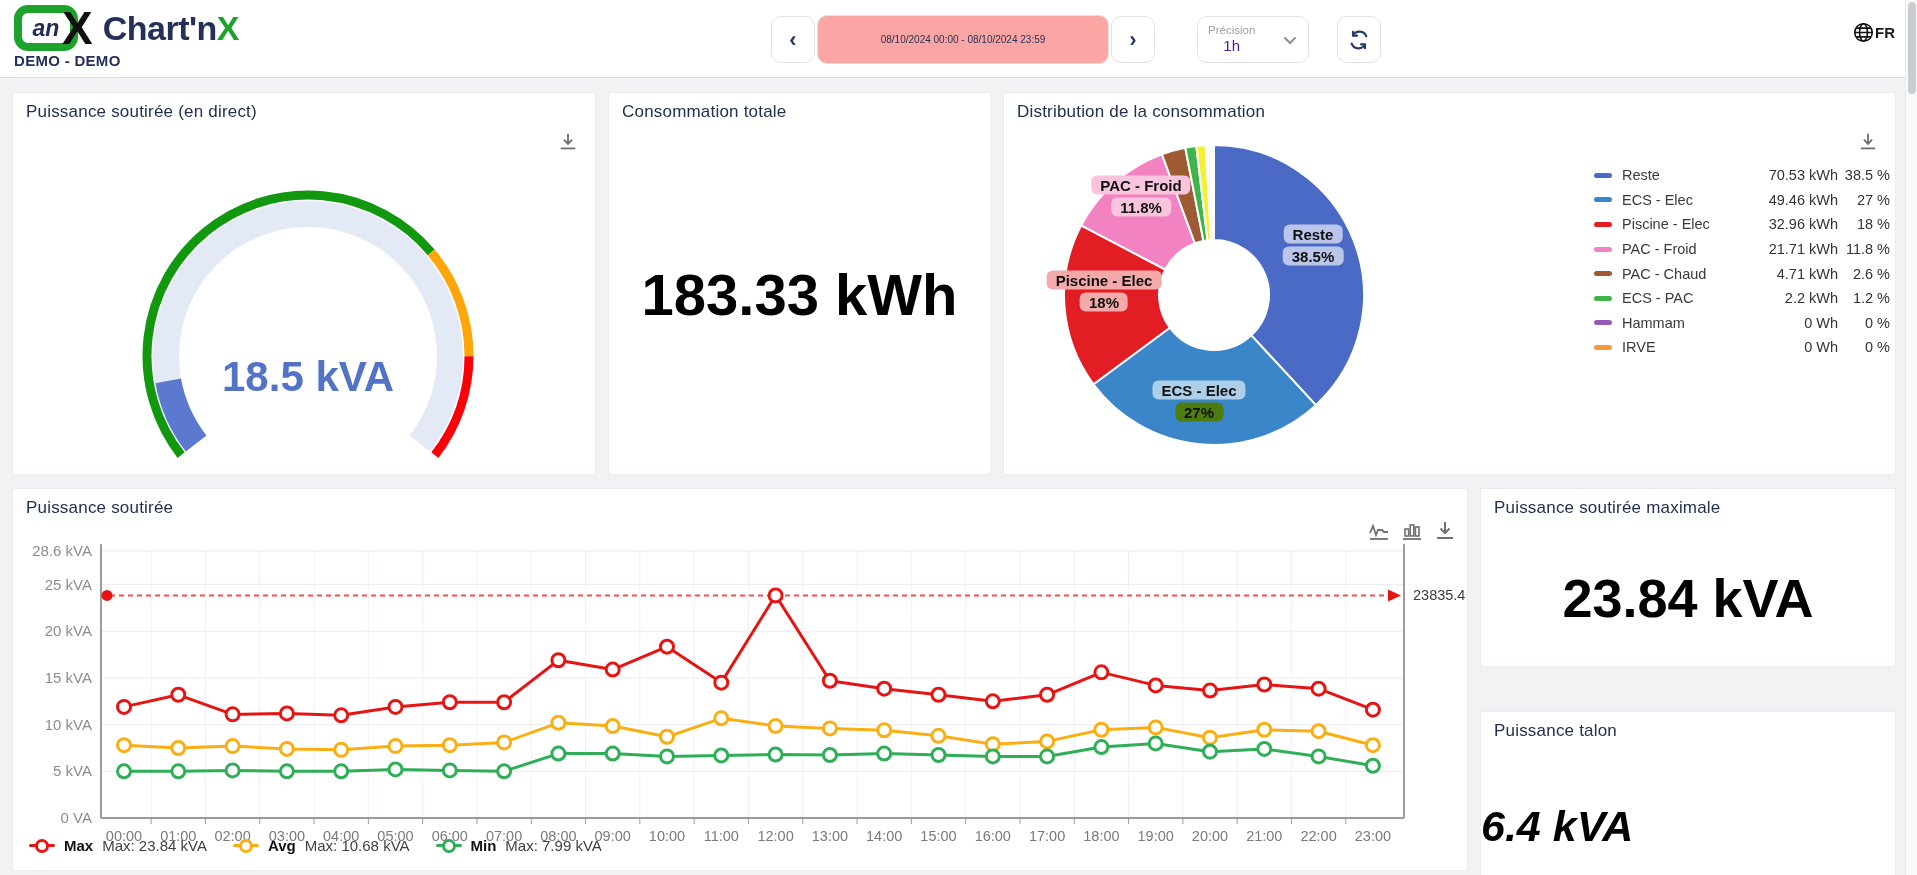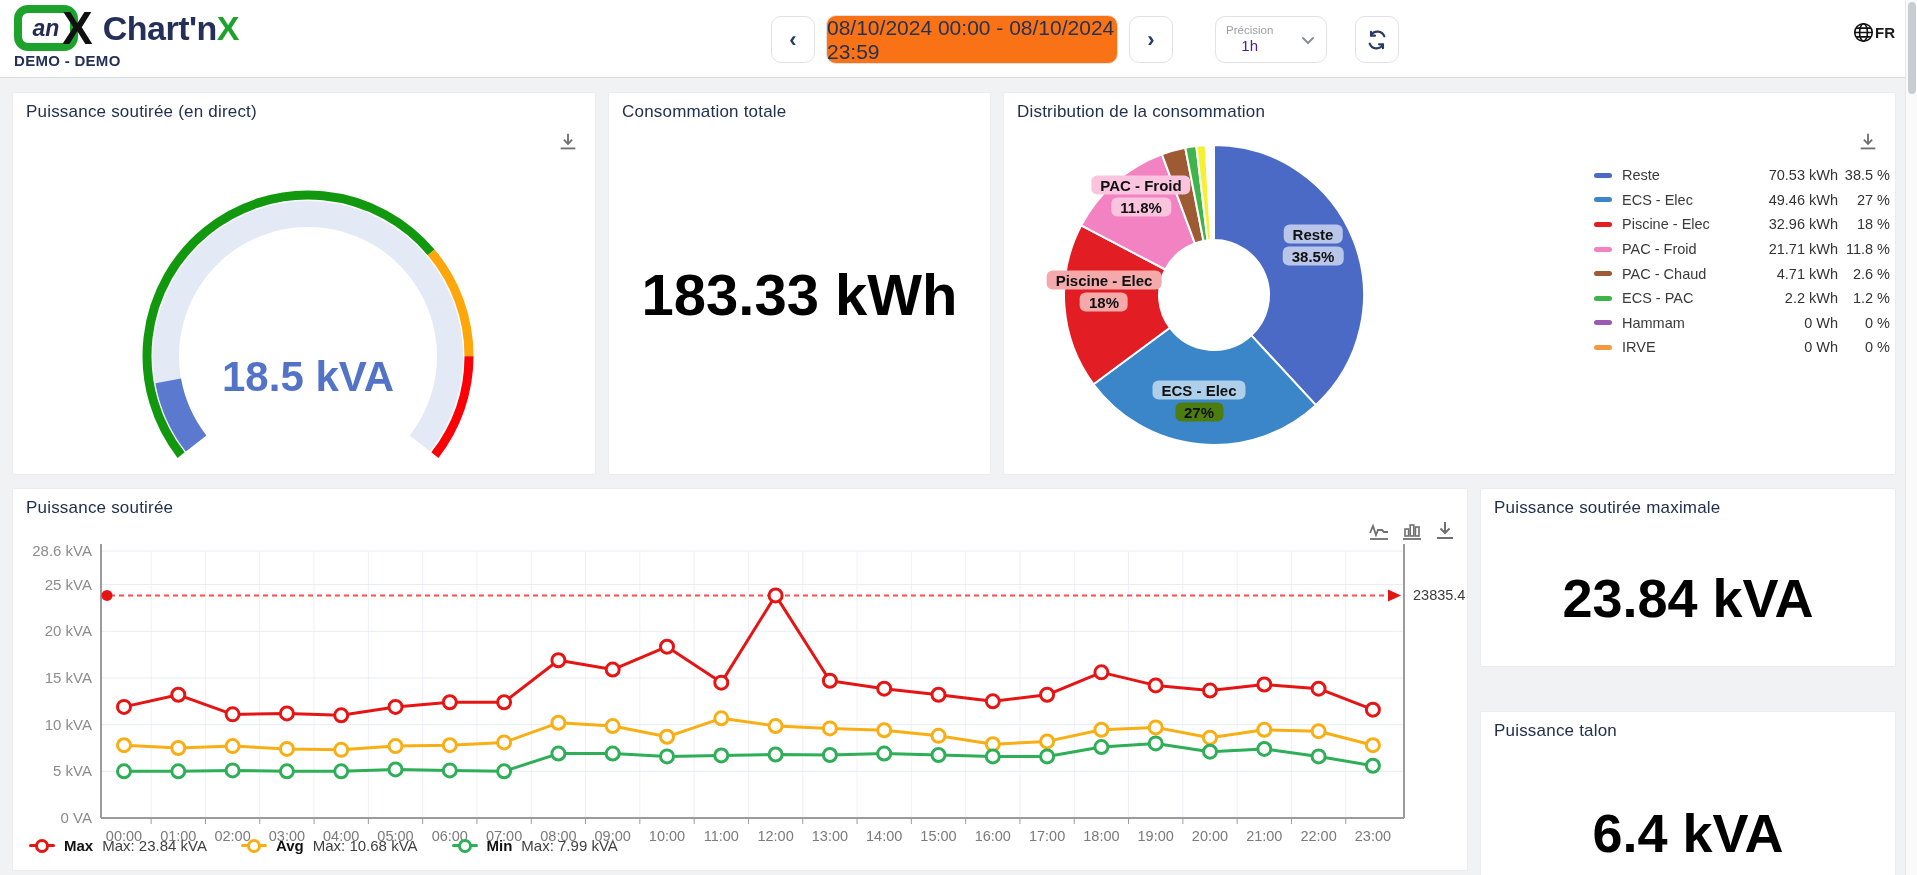--- a/index.html
+++ b/index.html
@@ -17,23 +17,23 @@
   .logo-x1{font-weight:900;font-size:46px;color:#101010;margin-left:-16px;line-height:40px;}
   .logo-title{font-weight:800;font-size:34px;color:#25305a;margin-left:10px;letter-spacing:-.5px;}
   .logo-title-x{font-weight:800;font-size:34px;color:#1da32c;letter-spacing:-.5px;}
   .demo-sub{margin-top:2px;font-weight:800;font-size:15px;color:#25305a;letter-spacing:.3px;}
 
   .hdr-controls{position:absolute;left:771px;top:16px;height:47px;display:flex;align-items:center;}
   .hbtn{height:47px;background:#fff;border:1px solid #e2e2e2;border-radius:10px;cursor:pointer;
     display:flex;align-items:center;justify-content:center;color:#2a3a66;}
   .hbtn.sq{width:44px;}
   .chev{font-size:22px;font-weight:700;line-height:1;color:#2a3a66;}
-  .date-pill{height:47px;width:290px;margin:0 11px;border:1px solid #e2e2e2;border-radius:10px;
-    background:#f97316;display:flex;align-items:center;justify-content:center;
-    font-size:21px;font-weight:500;color:#273253;cursor:pointer;}
+  .date-pill{height:47px;width:290px;margin:0 2px;border:1px solid #e2e2e2;border-radius:10px;
+    background:#fca5a5;display:flex;align-items:center;justify-content:center;
+    font-size:10px;font-weight:500;color:#273253;cursor:pointer;}
   .precision{height:47px;width:112px;margin-left:42px;border:1px solid #e2e2e2;border-radius:10px;
     background:#fff;display:flex;align-items:center;padding:16px 10px;box-sizing:border-box;cursor:pointer;}
   .precision .txt{display:flex;flex-direction:column;line-height:1.15;}
   .precision .lab{font-size:11.5px;color:#9aa0a6;}
   .precision .val{font-size:15px;color:#4c1d95;font-weight:500;text-align:center;}
   .precision svg{margin-left:auto;}
   .refresh{margin-left:28px;}
   .lang{position:absolute;right:22px;top:22px;display:flex;align-items:center;gap:1px;
     font-size:15px;font-weight:600;color:#1a1a1a;cursor:pointer;}
 
@@ -44,42 +44,42 @@
   #card-total{left:608px;top:92px;width:383px;height:383px;}
   #card-donut{left:1003px;top:92px;width:893px;height:383px;}
   #card-line{left:12px;top:488px;width:1456px;height:383px;}
   #card-max{left:1480px;top:488px;width:416px;height:179px;}
   #card-talon{left:1480px;top:711px;width:416px;height:190px;}
 
   .dl-icon{position:absolute;right:16px;top:38px;width:22px;height:22px;color:#6f6f6f;cursor:pointer;}
   .big-green{color:#000000;font-weight:700;}
   #total-value{position:absolute;left:0;right:0;top:168px;text-align:center;font-size:58px;}
   #max-value{position:absolute;left:0;right:0;top:78px;text-align:center;font-size:54px;}
-  #talon-value{position:absolute;left:0;right:0;top:90px;text-align:center;font-size:54px;}
+  #talon-value{position:absolute;left:0;right:0;top:90px;font-size:43px;font-style:italic;}
 
   #gauge-svg{position:absolute;left:125px;top:93px;}
 
   
   #donut-svg{position:absolute;left:60px;top:52px;}
   .callout{position:absolute;display:flex;flex-direction:column;align-items:center;gap:3px;transform:translate(-50%,-50%);}
   .chip{padding:1px 9px;border-radius:6px;font-size:15px;font-weight:700;color:#101010;white-space:nowrap;}
   #callout-reste{left:309px;top:152px;} #callout-ecs{left:195px;top:308px;}
   #callout-piscine{left:100px;top:198px;} #callout-pacfroid{left:137px;top:103px;}
   #donut-legend{position:absolute;left:590px;top:70px;width:296px;}
   .dlg-row{display:flex;align-items:center;height:24.6px;cursor:pointer;}
   .dlg-marker{width:18px;height:5px;border-radius:2.5px;margin-right:10px;flex:0 0 auto;}
   .dlg-label{font-size:14.5px;color:#3a3a3a;flex:1 1 auto;}
   .dlg-kwh{font-size:14.5px;color:#333;width:88px;text-align:right;}
   .dlg-pct{font-size:14.5px;color:#333;width:52px;text-align:right;}
 
   
   #line-icons{position:absolute;right:10px;top:30px;display:flex;gap:9px;color:#6f6f6f;}
   #line-icons svg{cursor:pointer;}
   #line-svg{position:absolute;left:0;top:0;}
-  .lc-legend{position:absolute;left:16px;top:348px;display:flex;align-items:flex-end;gap:34px;}
+  .lc-legend{position:absolute;left:16px;top:348px;display:flex;align-items:flex-end;gap:26px;}
   .lc-item{display:flex;align-items:center;gap:9px;cursor:pointer;}
   .lc-marker{position:relative;width:26px;height:14px;}
   .lc-marker .bar{position:absolute;left:0;top:5.5px;width:26px;height:3px;border-radius:2px;}
   .lc-marker .ring{position:absolute;left:6px;top:0;width:8px;height:8px;background:#fff;border:3px solid #000;border-radius:50%;}
   .lc-name{font-size:15px;font-weight:700;color:#111;}
   .lc-val{font-size:15px;color:#3f3f3f;}
 
   
   .scrollbar{position:absolute;right:0;top:0;width:12px;height:875px;background:#fafafa;border-left:1px solid #e8e8e8;box-sizing:border-box;}
   .scrollbar .thumb{position:absolute;left:1.5px;top:2px;width:8px;height:92px;background:#c9cdd2;border-radius:4px;cursor:pointer;}

